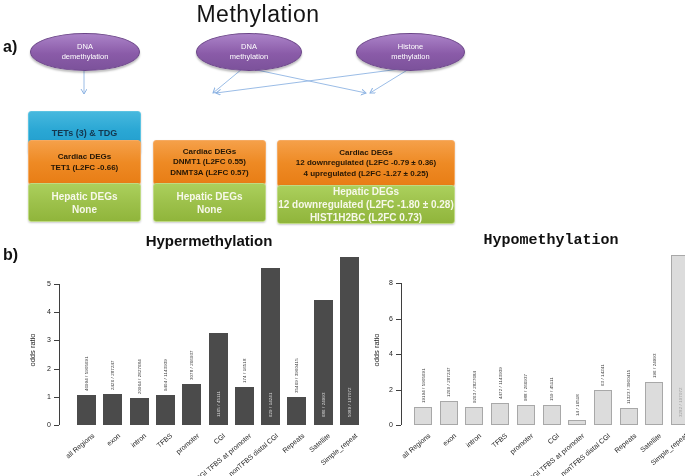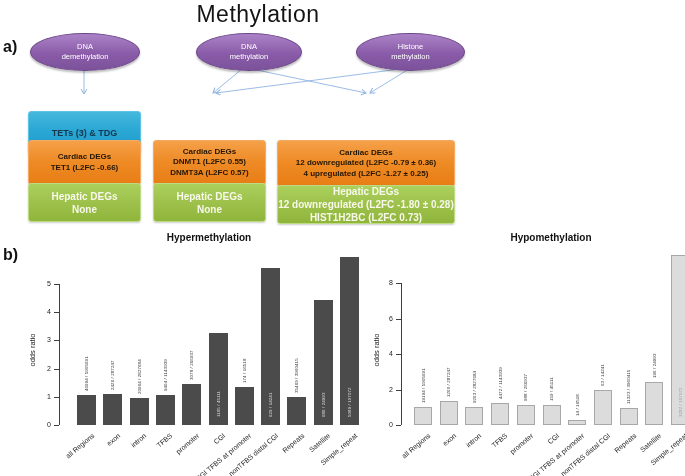--- a/index.html
+++ b/index.html
@@ -30,21 +30,21 @@
   }
   .abox.orange{
     background:linear-gradient(180deg,#f5a049 0%,#ee8a24 50%,#e87d15 100%);
     border:1px solid #f5aa61;color:#241605;font-size:8px;line-height:1.3;
   }
   .abox.green{
     background:linear-gradient(180deg,#abd05c 0%,#9dc14b 50%,#90b53b 100%);
     border:1px solid #bfda84;color:#f7f8ea;font-size:10px;line-height:1.3;
   }
   
-  .chart-title{font-weight:bold;font-size:10px;color:#111;text-align:center;}
+  .chart-title{font-weight:bold;font-size:15px;color:#111;text-align:center;}
   .axis-line{background:#3f3f3f;}
   .tick-mark{background:#3f3f3f;height:1px;width:5px;}
   .tick-label{font-size:7px;color:#222;text-align:right;}
   .y-label{font-size:7.5px;color:#222;white-space:nowrap;}
   .bar{background:#4b4b4b;}
   .bar.light{background:#dcdcdc;border:1px solid #a8a8a8;box-sizing:border-box;}
   .bar-num{
     font-size:8px;white-space:nowrap;transform-origin:0 0;
     transform:rotate(-90deg) scale(0.55);letter-spacing:0.2px;
   }
@@ -168,21 +168,21 @@
       <div class="abs bar-num" style="left: 294.4px; top: 392.8px; color: rgb(58, 58, 58);">35469 / 3960415</div>
       <div class="abs x-lab" style="left: 300.9px; top: 432px;">Repeats</div>
       <div class="abs bar" style="left: 313.7px; top: 299.51px; width: 19px; height: 125.49px; background: rgb(75, 75, 75);"></div>
       <div class="abs bar-num" style="left: 320.7px; top: 417px; color: rgb(220, 220, 220);">686 / 24993</div>
       <div class="abs x-lab" style="left: 327.2px; top: 432px;">Satellite</div>
       <div class="abs bar" style="left: 340px; top: 257.21px; width: 19px; height: 167.79px; background: rgb(75, 75, 75);"></div>
       <div class="abs bar-num" style="left: 347px; top: 417px; color: rgb(220, 220, 220);">5089 / 107072</div>
       <div class="abs x-lab" style="left: 353.5px; top: 432px;">Simple_repeat</div>
     </div>
   <div id="chart-hypo">
-      <div class="abs chart-title" style="left: 476px; top: 232px; width: 150px;">Hypomethylation</div>
+      <div class="abs chart-title" style="left: 476px; top: 232px; width: 150px; font-family: Liberation Mono, monospace;">Hypomethylation</div>
       <div class="abs axis-line" style="left: 401px; top: 283px; width: 1px; height: 142px;"></div>
       <div class="abs tick-mark" style="left: 396px; top: 425px;"></div>
       <div class="abs tick-label" style="left: 378px; top: 421px; width: 15px;">0</div>
       <div class="abs tick-mark" style="left: 396px; top: 389.5px;"></div>
       <div class="abs tick-label" style="left: 378px; top: 385.5px; width: 15px;">2</div>
       <div class="abs tick-mark" style="left: 396px; top: 354px;"></div>
       <div class="abs tick-label" style="left: 378px; top: 350px; width: 15px;">4</div>
       <div class="abs tick-mark" style="left: 396px; top: 318.5px;"></div>
       <div class="abs tick-label" style="left: 378px; top: 314.5px; width: 15px;">6</div>
       <div class="abs tick-mark" style="left: 396px; top: 283px;"></div>

